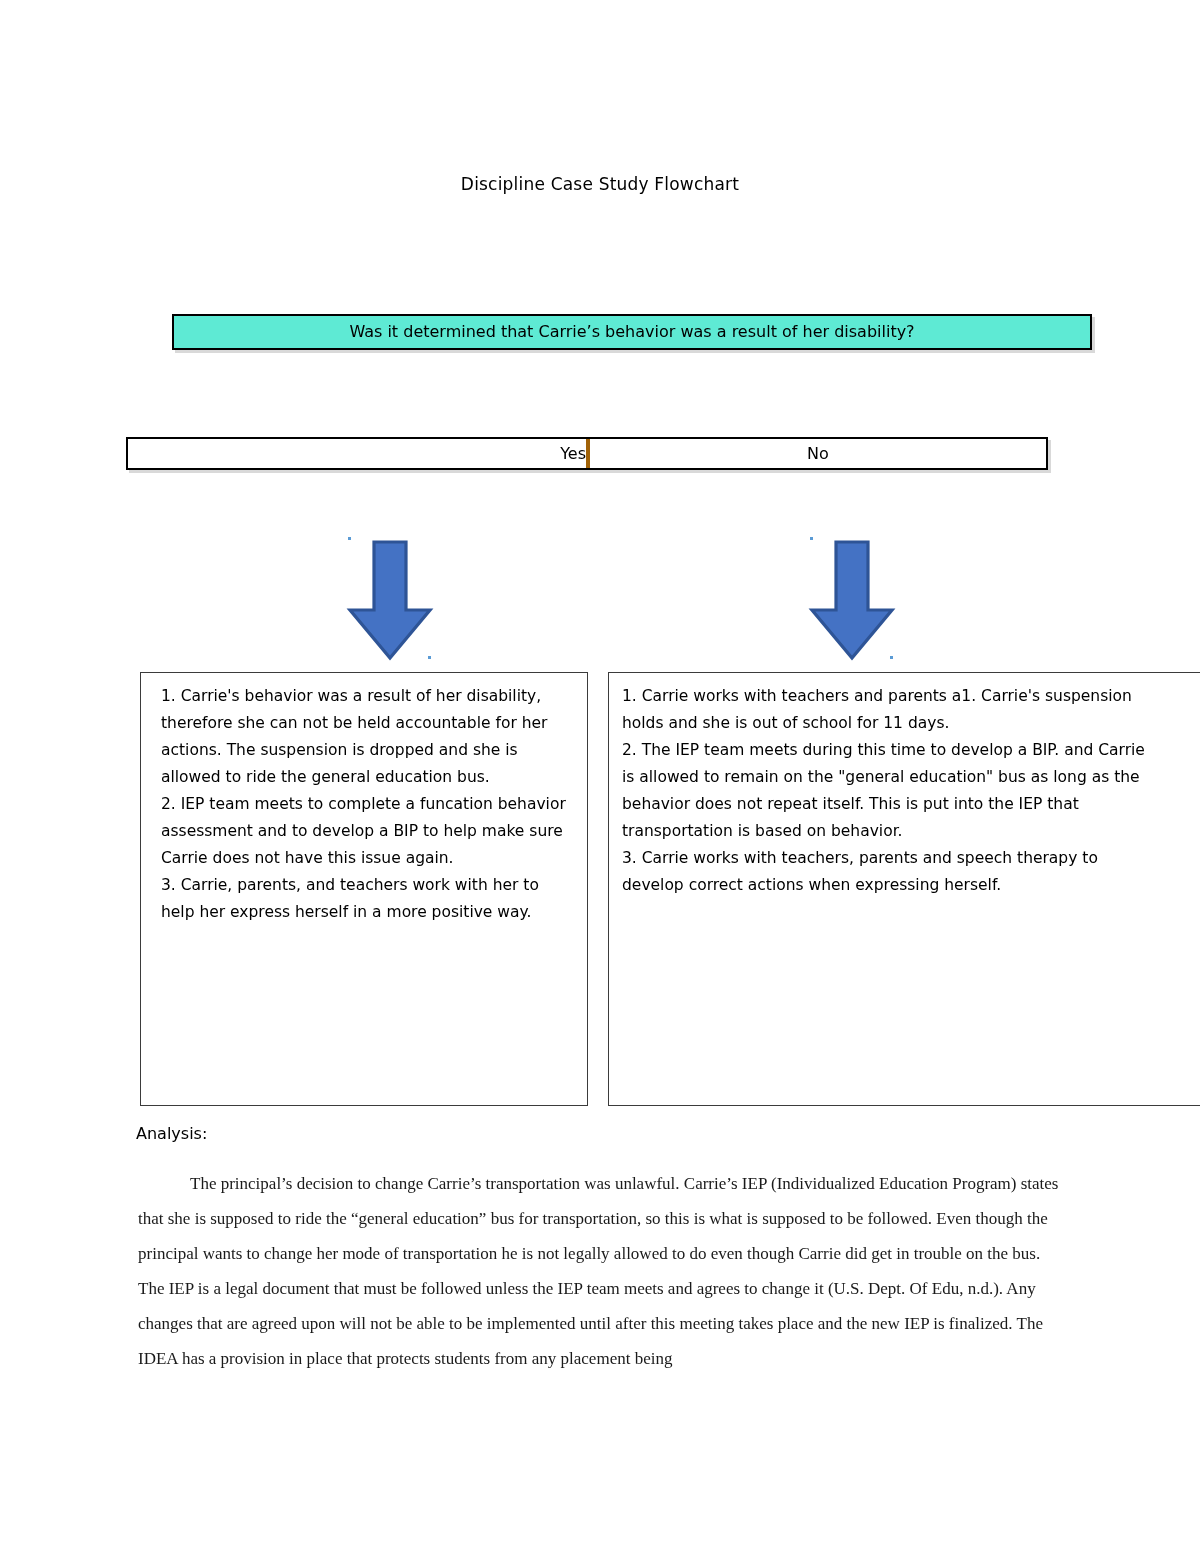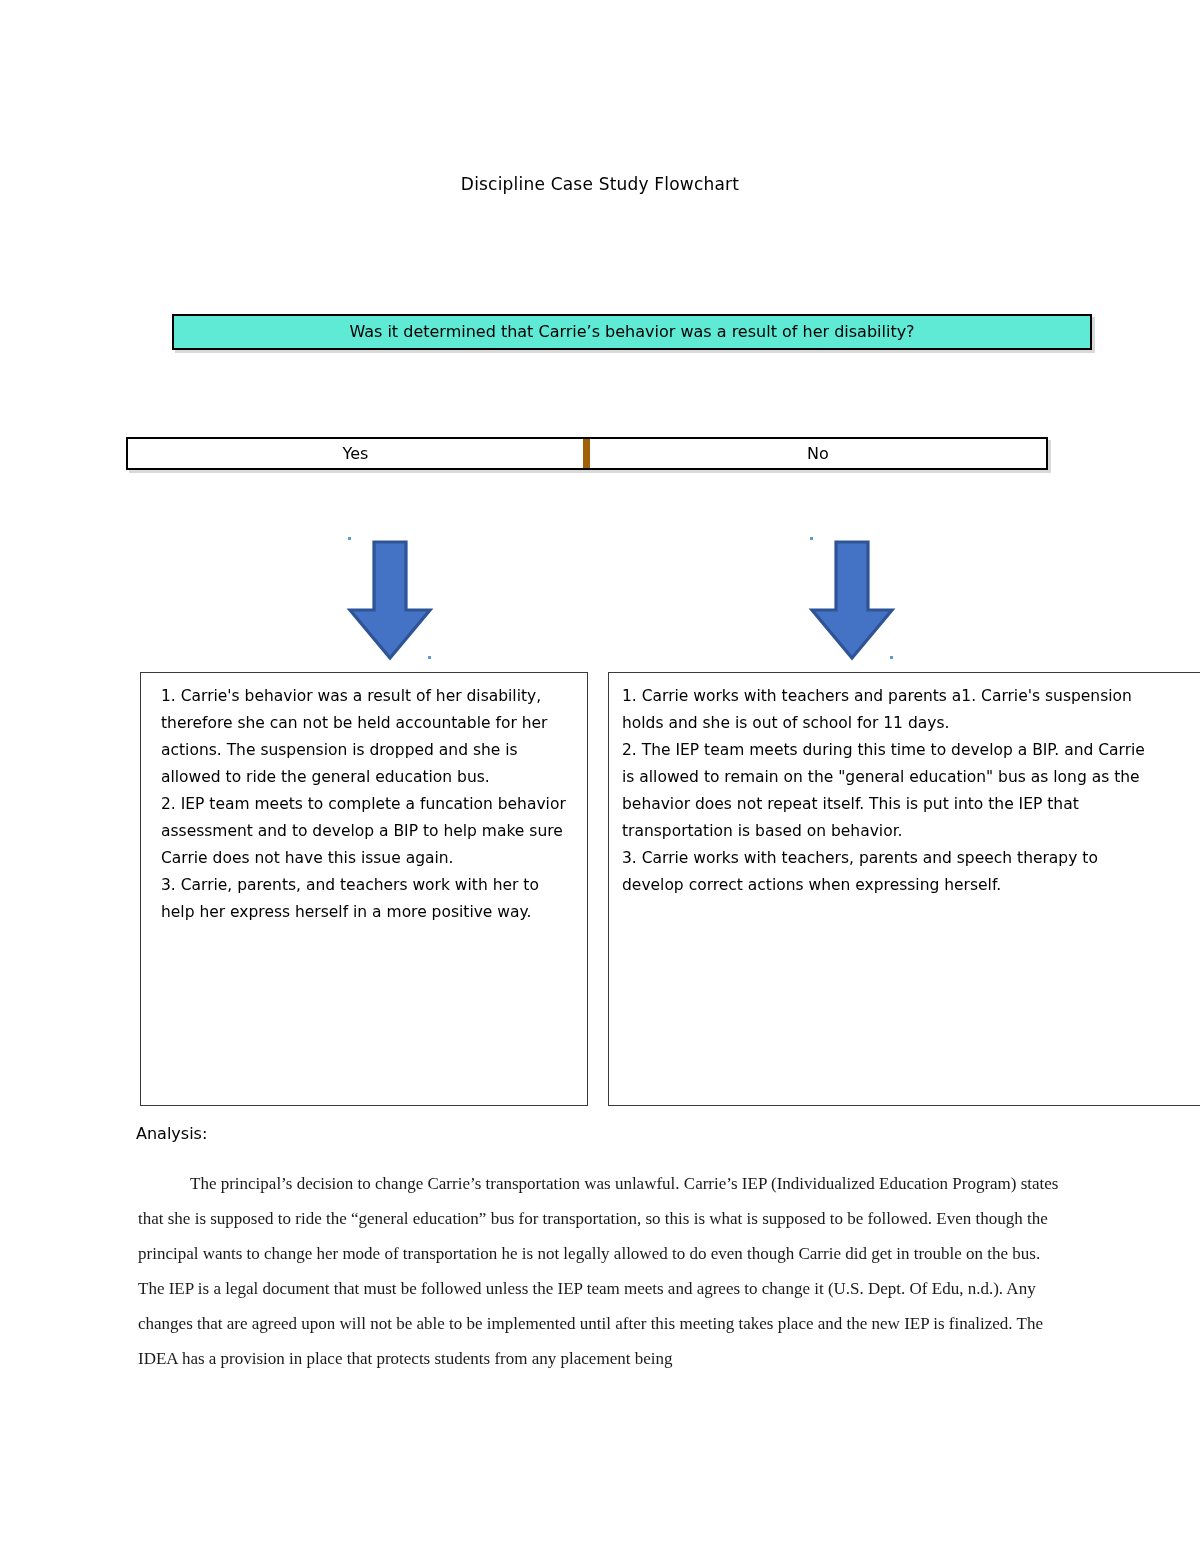--- a/index.html
+++ b/index.html
@@ -74,21 +74,21 @@
     box-sizing: border-box;
     display: flex;
   }
   .yesno-cell {
     display: flex;
     align-items: center;
     justify-content: center;
     font-size: 16px;
     box-sizing: border-box;
   }
-  .yesno-cell.left  { width: 462px; border-right: 7px solid #a16207; }
+  .yesno-cell.left  { width: 462px; border-right: 4px solid #a16207; justify-content: flex-end; }
   .yesno-cell.right { flex: 1; }
 
   
   .arrow-wrap {
     position: absolute;
     width: 100px;
     height: 130px;
   }
   #arrow-yes { left: 340px; top: 534px; }
   #arrow-no  { left: 802px; top: 534px; }

